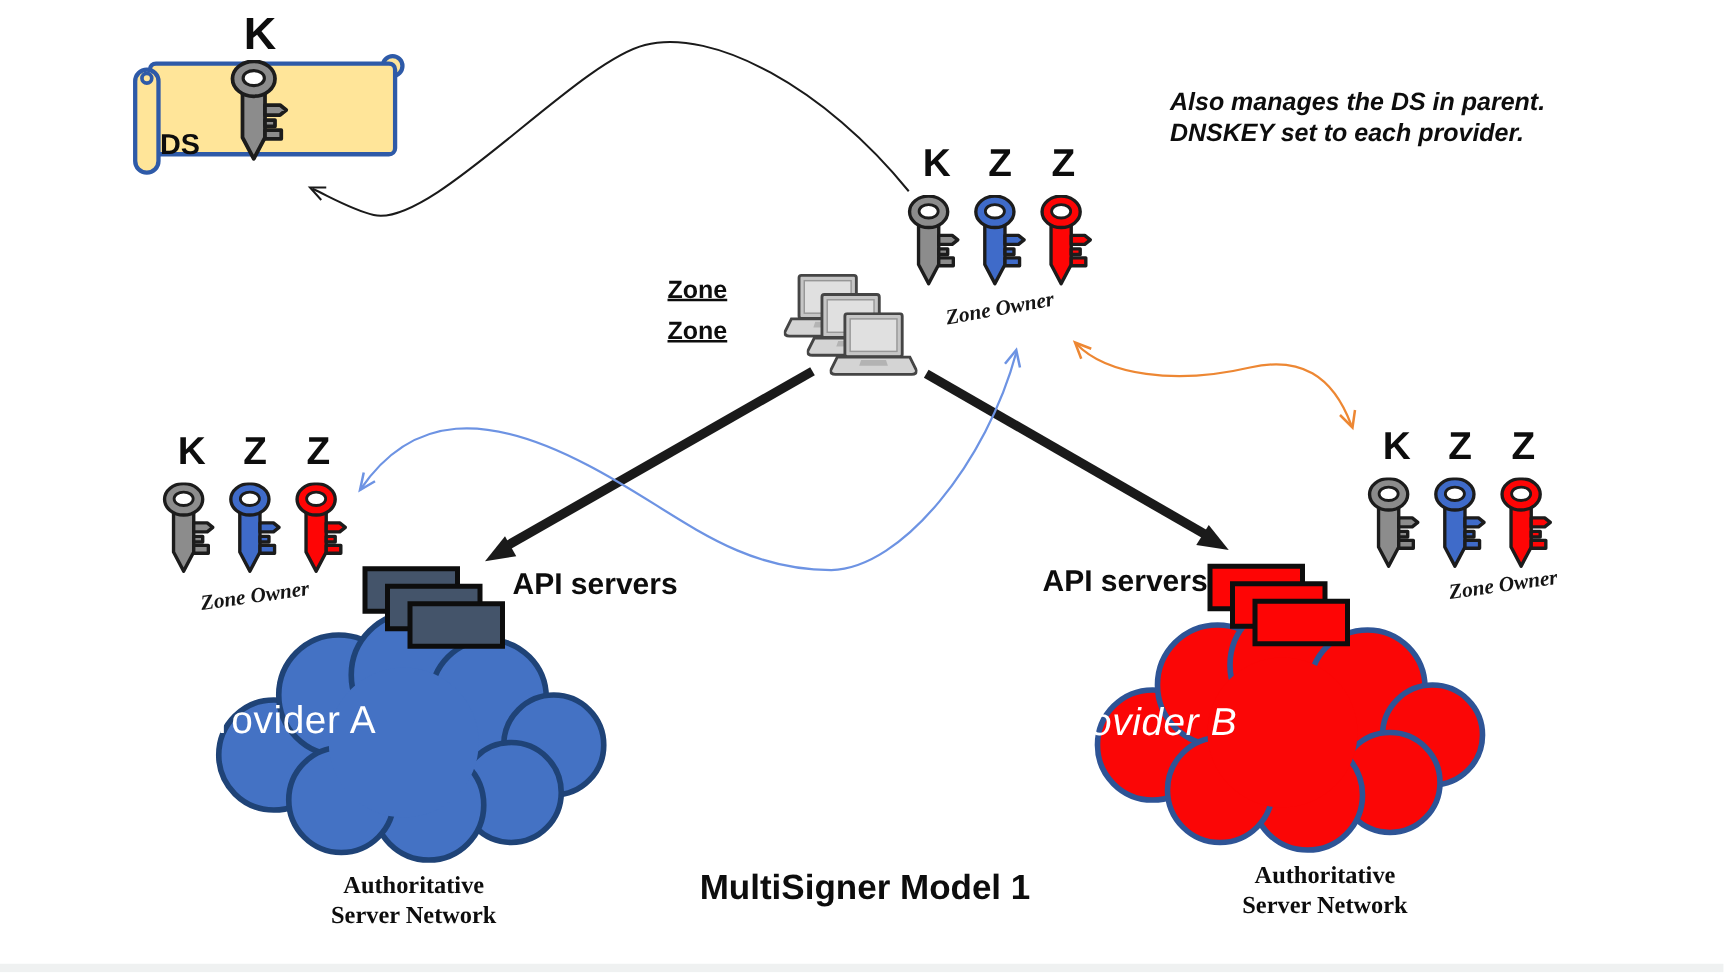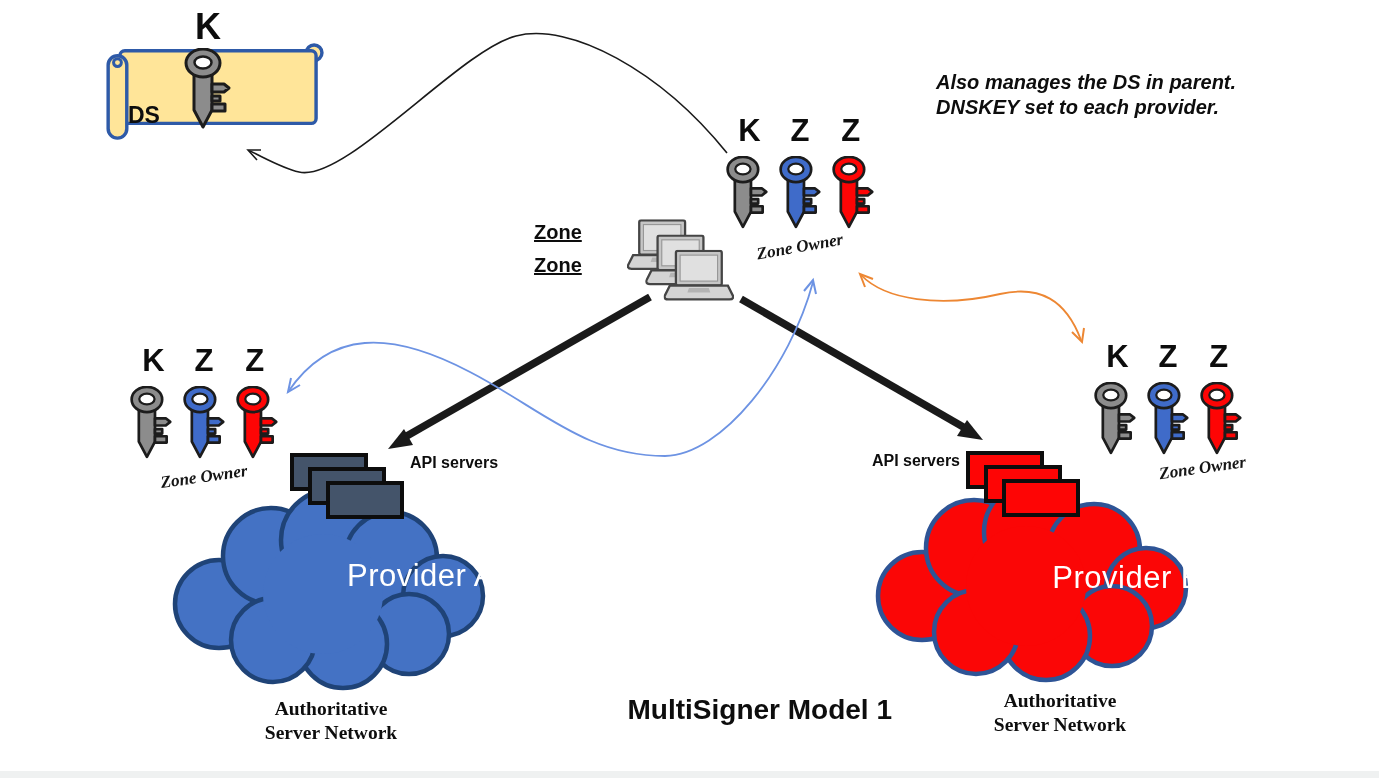--- a/index.html
+++ b/index.html
@@ -5,24 +5,24 @@
   html,body{margin:0;padding:0;background:#ffffff;}
   #stage{
     position:relative;width:1379px;height:778px;background:#ffffff;overflow:hidden;
     font-family:"Liberation Sans",sans-serif;color:#111;
   }
   .abs{position:absolute;}
   
   .note{width:312px;font-size:20px;line-height:24.5px;font-weight:bold;font-style:italic;color:#0d0d0d;}
   .zone-owner-name{font-size:20px;line-height:33px;font-weight:bold;color:#0d0d0d;text-decoration:underline;}
   .big-letter{font-size:36px;font-weight:bold;color:#0d0d0d;text-align:center;}
-  .diagram-title{width:400px;text-align:right;font-size:28px;font-weight:bold;color:#0d0d0d;}
-  .api-label{font-size:16px;font-weight:bold;color:#0d0d0d;white-space:nowrap;}
+  .diagram-title{width:400px;text-align:center;font-size:28px;font-weight:bold;color:#0d0d0d;}
+  .api-label{font-size:24px;font-weight:bold;color:#0d0d0d;white-space:nowrap;}
   .net-label{width:200px;text-align:center;font-size:19.5px;line-height:24px;font-weight:bold;color:#0d0d0d;font-family:Liberation Serif, serif;}
-  .cloud-label{width:342px;text-align:right;font-size:31px;color:#ffffff;letter-spacing:.5px;}
+  .cloud-label{width:342px;text-align:left;font-size:31px;color:#ffffff;letter-spacing:.5px;}
   .ds-text{font-size:23px;font-weight:bold;color:#0d0d0d;}
   
   .key-group{display:flex;flex-direction:column;width:152px;}
   .key-letters{display:flex;height:36px;align-items:flex-start;}
   .key-letters span{flex:1;text-align:center;font-size:31px;font-weight:bold;line-height:34px;color:#0d0d0d;}
   .key-row{display:flex;gap:8px;margin-top:6px;}
   .key-row svg{display:block;}
   .key-caption{margin-top:2px;text-align:center;font-family:"Liberation Serif",serif;
     font-style:italic;font-weight:bold;font-size:17px;color:#151515;transform:rotate(-8deg);}
   .key-caption.tilt-more{transform:rotate(-10deg);}
@@ -172,21 +172,21 @@
   </svg>
   <div class="abs cloud-label" style="left:153px;top:558px;">Provider A</div>
 
   <svg class="abs" style="left:856px;top:476px;" width="342" height="212" viewBox="0 0 342 212">
     <g stroke-width="4.5" stroke="#2e5496">
       <g fill="#fb0606">
           <use href="#cloud-shape"></use>
         </g>
     </g>
   </svg>
-  <div class="abs cloud-label" style="left:860px;top:560px;">Provider B</div>
+  <div class="abs cloud-label" style="left:840px;top:560px;font-style:italic;">Provider B</div>
 
   <svg class="abs" style="left:290px;top:452px;" width="118" height="70" viewBox="0 0 118 70">
     <g stroke="#0d0d0d" stroke-width="4" fill="#44546a">
       <rect x="2" y="3" width="74" height="34"></rect>
       <rect x="20" y="17" width="74" height="34"></rect>
       <rect x="38" y="31" width="74" height="34"></rect>
     </g>
   </svg>
   <div class="abs api-label" style="left:410px;top:454px;">API servers</div>
 

